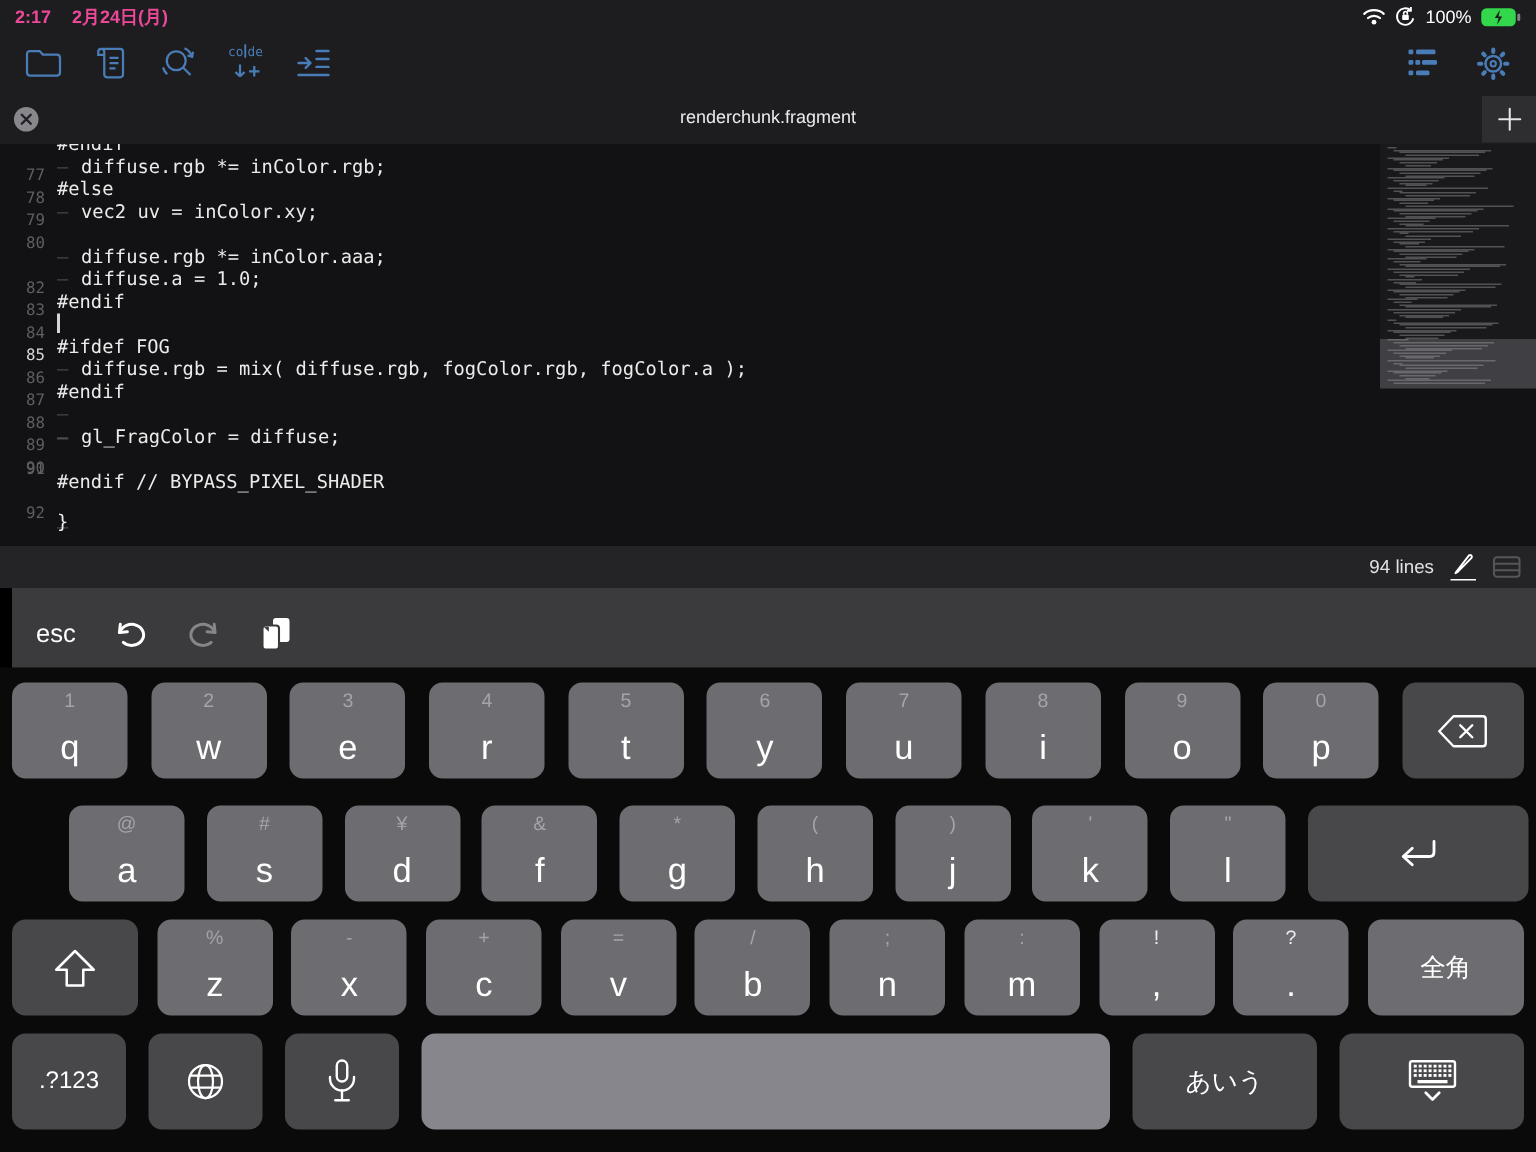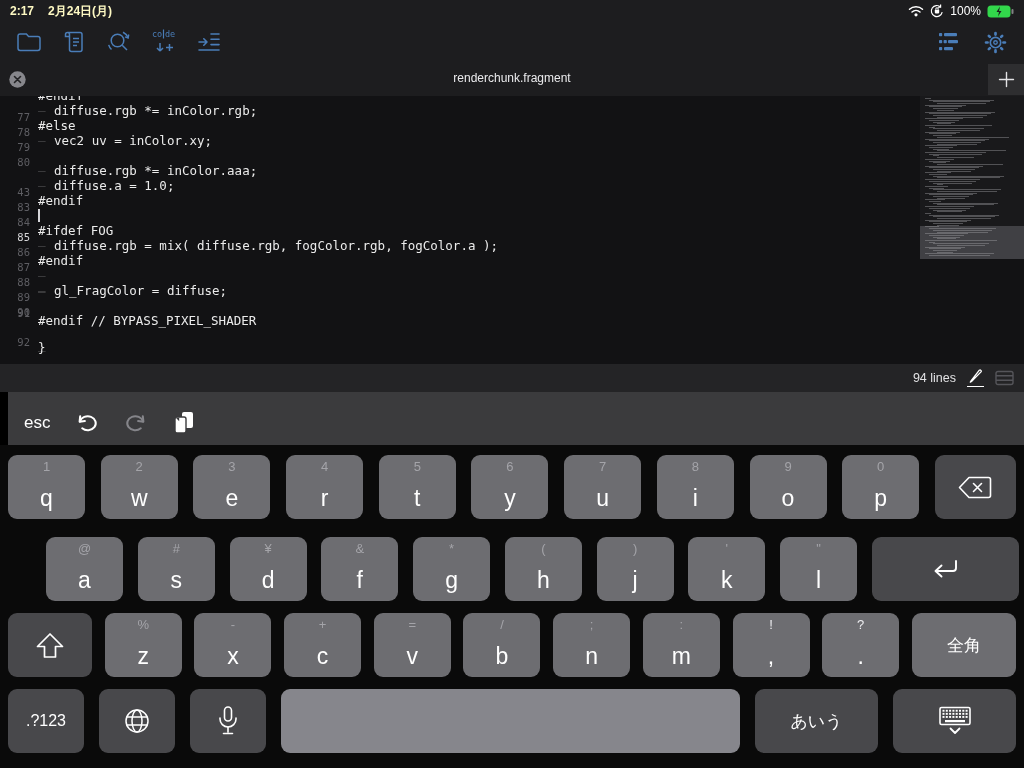--- a/index.html
+++ b/index.html
@@ -4,21 +4,21 @@
 <style>
   html,body{margin:0;padding:0;background:#000;}
   body{width:1024px;height:768px;position:relative;overflow:hidden;
        font-family:"Liberation Sans","DejaVu Sans",sans-serif;
        -webkit-font-smoothing:antialiased;}
   .abs{position:absolute;box-sizing:border-box;}
 
   
   .statusbar{top:0;left:0;width:1024px;height:22px;background:#1d1d1f;
     display:flex;justify-content:space-between;align-items:center;padding:0 10px;}
-  .sb-left{display:flex;gap:14px;align-items:center;color:#fef9c3;font-size:12px;font-weight:700;}
+  .sb-left{display:flex;gap:14px;align-items:center;color:#ec4899;font-size:12px;font-weight:700;}
   .sb-right{display:flex;gap:6px;align-items:center;color:#fff;font-size:12px;font-weight:400;}
 
   
   .toolbar{top:22px;left:0;width:1024px;height:40px;background:#1d1d1f;
     display:flex;justify-content:space-between;align-items:center;padding:0 12px;}
   .tb-group{display:flex;gap:11px;align-items:center;}
   .tb-btn{width:34px;height:34px;display:flex;align-items:center;justify-content:center;color:var(--accent);}
 
   
   .tabbar{top:62px;left:0;width:1024px;height:34px;background:#1d1d1f;}
@@ -222,21 +222,21 @@
       </span>
   </div>
 </div>
 
 <div class="abs editor">
   <div id="code-lines">
       <div class="cl" style="top: -8px;"><span class="ln">77</span><span class="ct">#endif</span></div>
       <div class="cl" style="top: 7px;"><span class="ln">78</span><span class="ct"><span class="tabmark">‒</span>diffuse.rgb *= inColor.rgb;</span></div>
       <div class="cl" style="top: 22px;"><span class="ln">79</span><span class="ct">#else</span></div>
       <div class="cl" style="top: 37px;"><span class="ln">80</span><span class="ct"><span class="tabmark">‒</span>vec2 uv = inColor.xy;</span></div>
-      <div class="cl" style="top: 67px;"><span class="ln">43</span><span class="ct"><span class="tabmark">‒</span>diffuse.rgb *= inColor.aaa;</span></div>
+      <div class="cl" style="top: 67px;"><span class="ln">82</span><span class="ct"><span class="tabmark">‒</span>diffuse.rgb *= inColor.aaa;</span></div>
       <div class="cl" style="top: 82px;"><span class="ln">83</span><span class="ct"><span class="tabmark">‒</span>diffuse.a = 1.0;</span></div>
       <div class="cl" style="top: 97px;"><span class="ln">84</span><span class="ct">#endif</span></div>
       <div class="cl" style="top: 112px;"><span class="ln cur">85</span><span class="ct"></span><span class="cursor"></span></div>
       <div class="cl" style="top: 127px;"><span class="ln">86</span><span class="ct">#ifdef FOG</span></div>
       <div class="cl" style="top: 142px;"><span class="ln">87</span><span class="ct"><span class="tabmark">‒</span>diffuse.rgb = mix( diffuse.rgb, fogColor.rgb, fogColor.a );</span></div>
       <div class="cl" style="top: 157px;"><span class="ln">88</span><span class="ct">#endif</span></div>
       <div class="cl" style="top: 172px;"><span class="ln">89</span><span class="ct"><span class="tabmark">‒</span></span></div>
       <div class="cl" style="top: 187px;"><span class="ln">90</span><span class="ct"><span class="tabmark">‒</span>gl_FragColor = diffuse;</span></div>
       <div class="cl" style="top: 188px;"><span class="ln">91</span><span class="ct"><span class="tabmark">‒</span></span></div>
       <div class="cl" style="top: 217px;"><span class="ln">92</span><span class="ct">#endif // BYPASS_PIXEL_SHADER</span></div>

